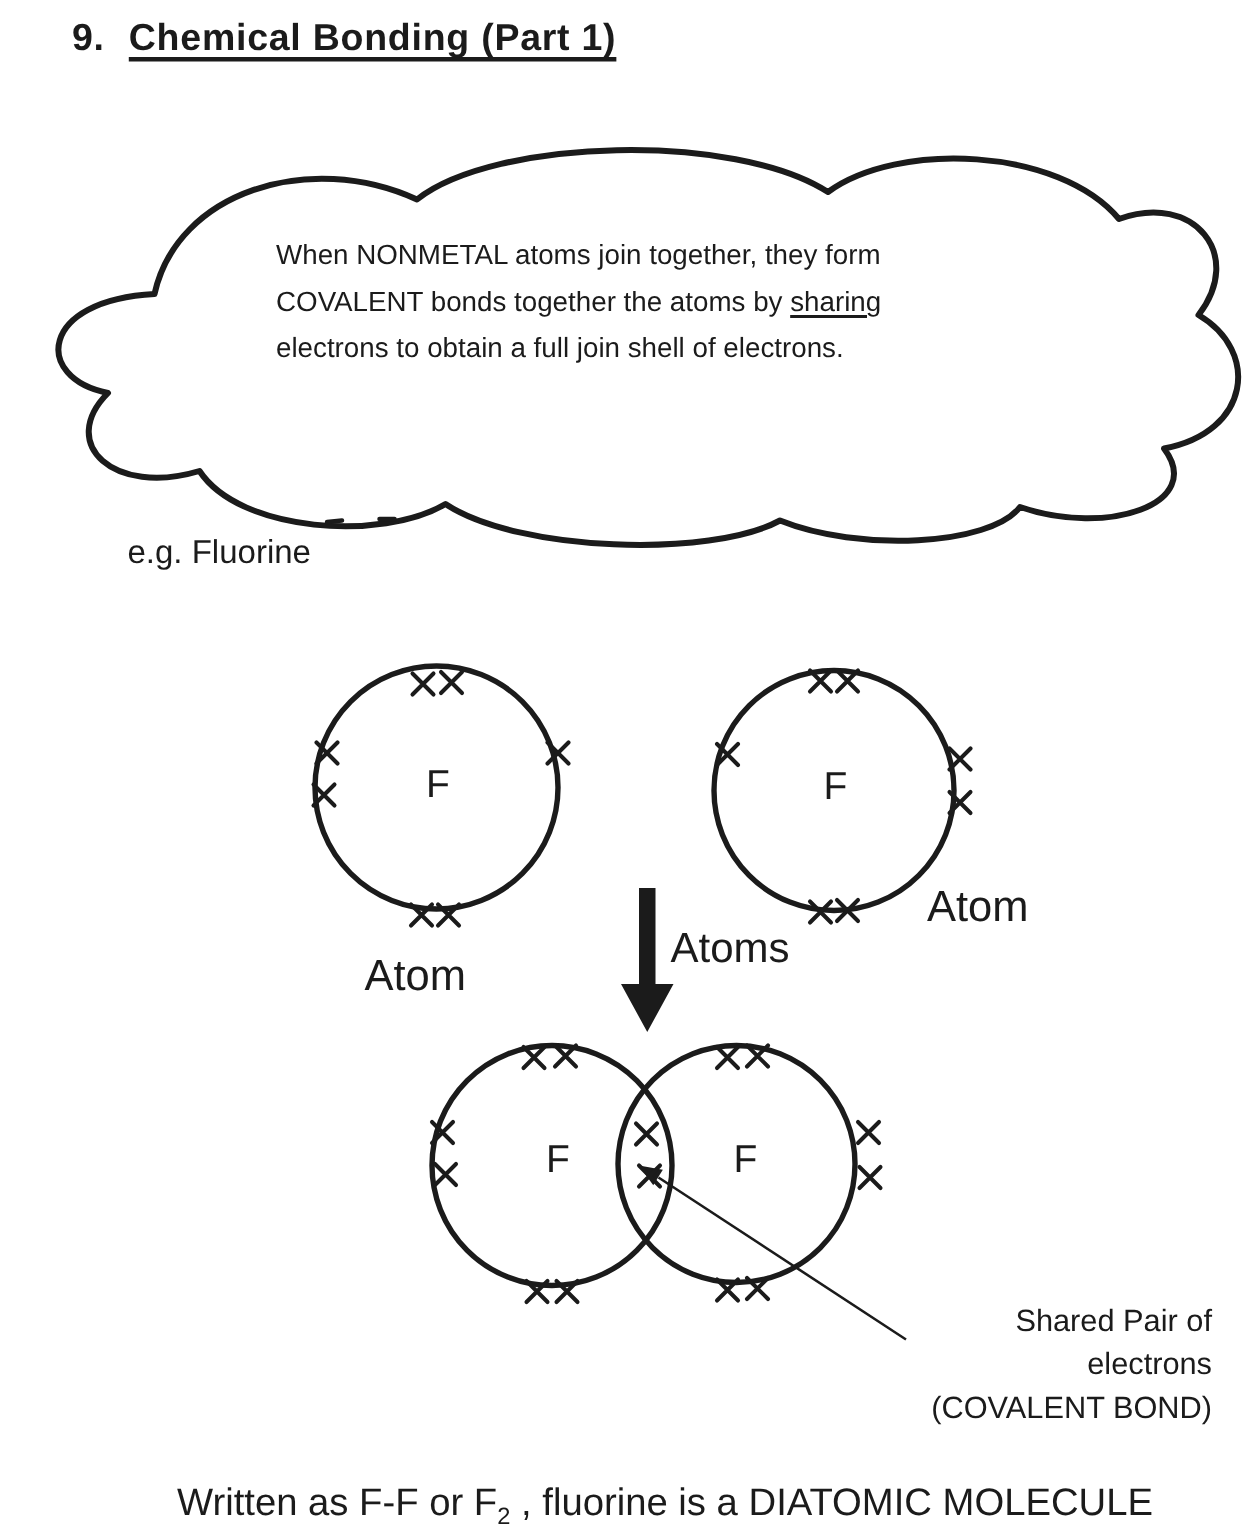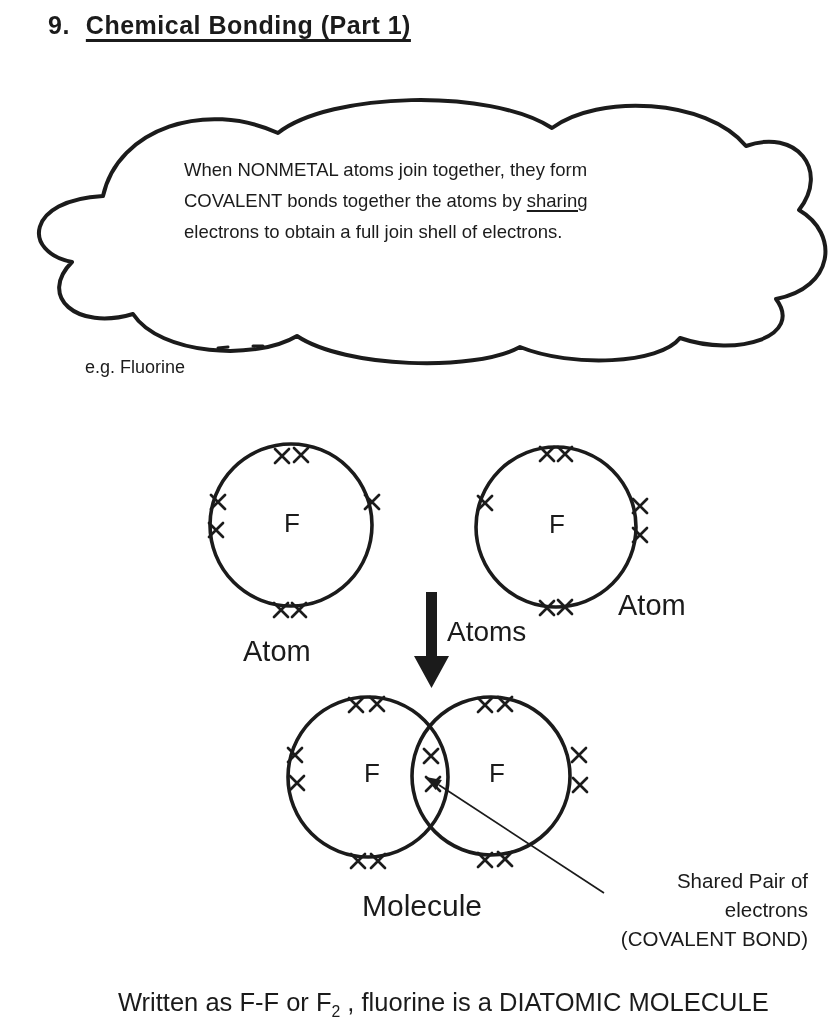--- a/index.html
+++ b/index.html
@@ -43,21 +43,21 @@
     text-decoration: underline;
     text-decoration-thickness: 1.5px;
     text-underline-offset: 3px;
   }
   .cloud-text {
     position: absolute; left: 140px; top: 154px;
     font-size: 18.5px; line-height: 31px; white-space: nowrap; margin-left: 44px;
   }
   .example {
     position: absolute; left: 85px; top: 351px;
-    font-size: 18px; line-height: 33px; white-space: nowrap;
+    font-size: 22px; line-height: 33px; white-space: nowrap;
   }
   .example .val { margin-left: 50px; }
   .f-label {
     position: absolute; font-size: 26px;
     transform: translate(-50%, -50%); white-space: nowrap;
   }
   .f-atom-left     { left: 292px; top: 523px; }
   .f-atom-right    { left: 557px; top: 524px; }
   .f-mol-left      { left: 372px; top: 773px; }
   .f-mol-right     { left: 497px; top: 773px; }
@@ -178,21 +178,20 @@
   </div>
 
   <div class="f-label f-atom-left">F</div>
   <div class="f-label f-atom-right">F</div>
   <div class="f-label f-mol-left">F</div>
   <div class="f-label f-mol-right">F</div>
 
   <div class="lbl lbl-atom-left">Atom</div>
   <div class="lbl lbl-atom-right">Atom</div>
   <div class="lbl lbl-join">Atoms</div>
-  <div class="lbl lbl-molecule">Molecule</div>
 
   <div class="annotation">
     <div>Shared Pair of</div>
     <div>electrons</div>
     <div>(COVALENT BOND)</div>
   </div>
 
   <div class="footer">
     <span>Written as F-F or F</span><sub>2</sub><span> , fluorine is a DIATOMIC MOLECULE</span>
   </div>

